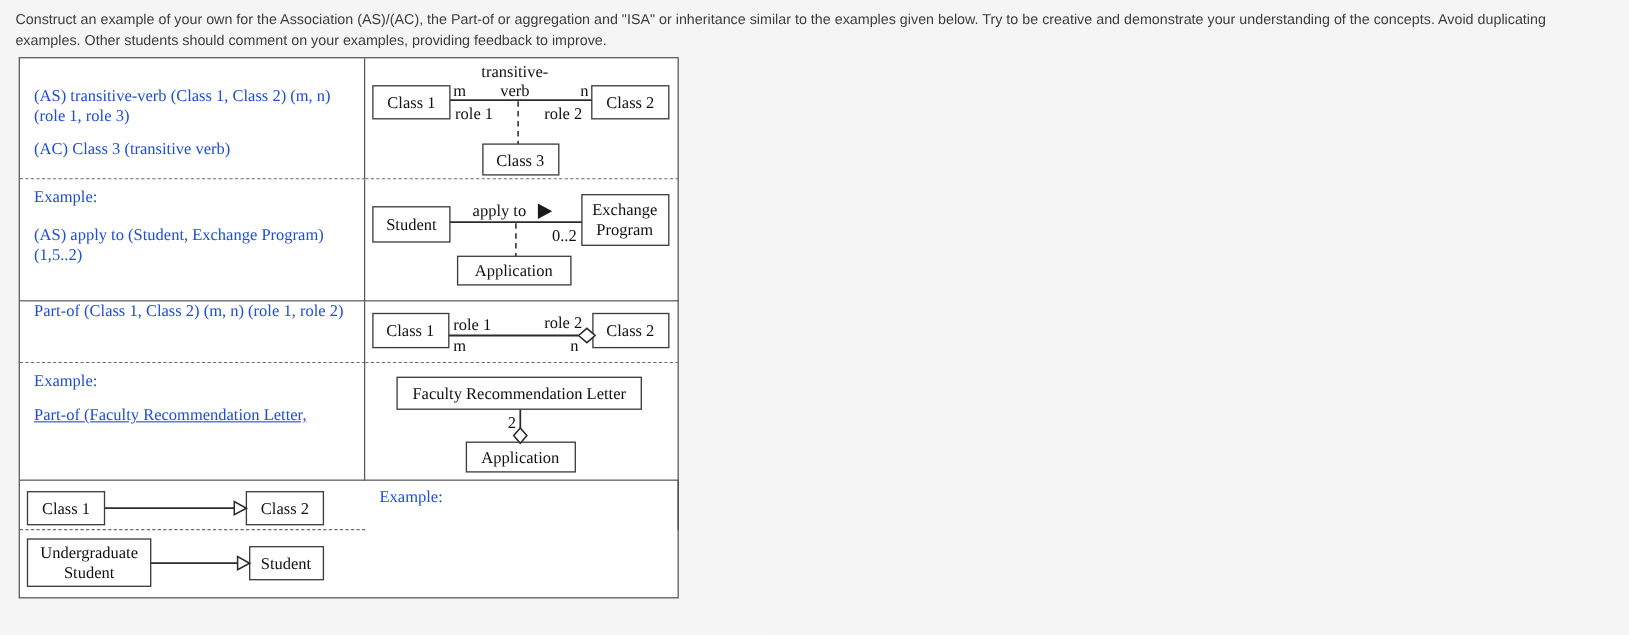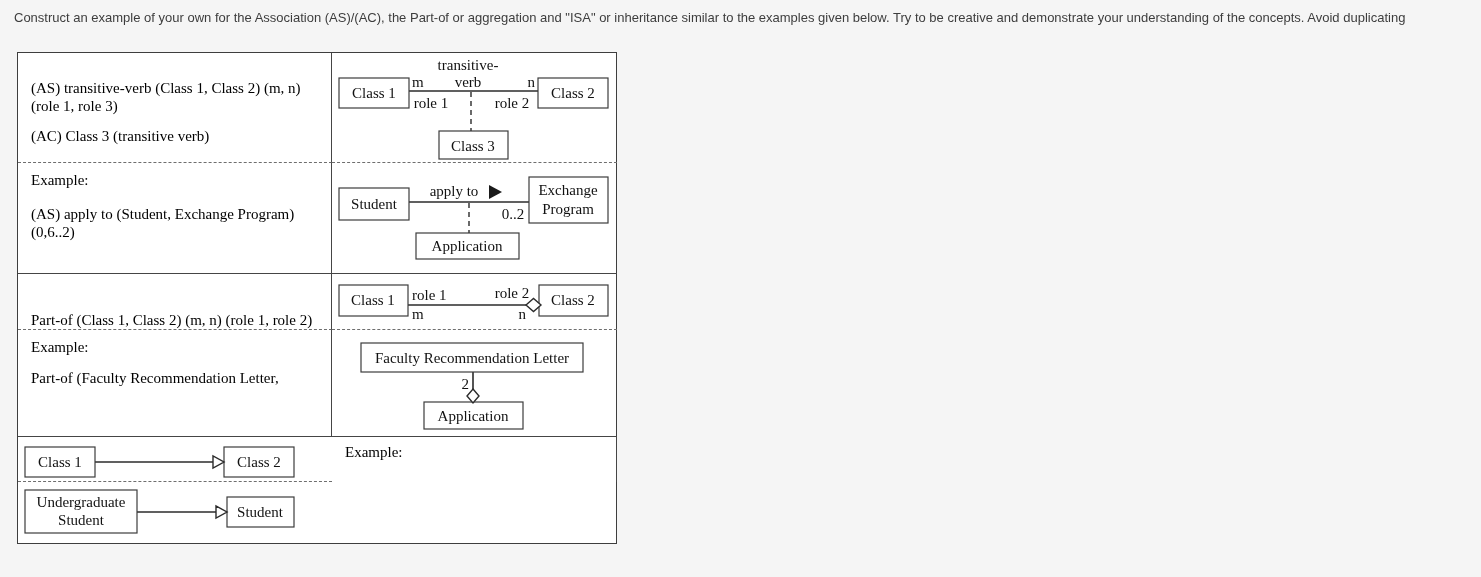--- a/index.html
+++ b/index.html
@@ -24,41 +24,42 @@
     display:grid;
     grid-template-columns:314px 1fr;
     grid-template-rows:110px 111px 56px 107px 45px 61px;
   }
   .cell{box-sizing:border-box;position:relative;}
   .lcell{border-right:1px solid #454545;padding:0 10px 0 13px;}
   .sep-dashed{border-bottom:1px dashed #6e6e6e;}
   .sep-solid{border-bottom:1px solid #454545;}
   .ln{
     font-family:"Liberation Serif",serif;
-    font-size:15px;line-height:18px;color:#000000;
+    font-size:15px;line-height:18px;color:#1d4ed8;
     white-space:nowrap;
   }
   .pt26{padding-top:26px;} .pt8{padding-top:8px;} .pt6{padding-top:6px;}
-  .mt12{margin-top:12px;} .mt16{margin-top:16px;} .mt13{margin-top:13px;} .mt14{margin-top:14px;}
-  .vcenter{display:flex;flex-direction:column;justify-content:flex-end;}
+  .mt12{margin-top:12px;} .mt16{margin-top:16px;} .mt13{margin-top:13px;text-decoration:underline;} .mt14{margin-top:14px;}
+  .vcenter{display:flex;flex-direction:column;justify-content:flex-start;}
   .dcell svg{display:block;}
   .boxr{fill:#ffffff;stroke:#3c3c3c;stroke-width:1.2;}
   .assoc{stroke:#2b2b2b;stroke-width:1.6;fill:none;}
   .dash{stroke:#2b2b2b;stroke-width:1.4;fill:none;stroke-dasharray:5,4;}
   .dtext{font-family:"Liberation Serif",serif;font-size:15px;fill:#111;}
   .open-shape{fill:#ffffff;stroke:#2b2b2b;stroke-width:1.4;}
   .solid-shape{fill:#1a1a1a;stroke:none;}
 </style>
 </head>
 <body>
 
 <div class="page">
 
   <div class="header">
     <div class="hline">Construct an example of your own for the Association (AS)/(AC), the Part-of or aggregation and "ISA" or inheritance similar to the examples given below. Try to be creative and demonstrate your understanding of the concepts. Avoid duplicating</div>
+    <div class="hline">examples. Other students should comment on your examples, providing feedback to improve.</div>
   </div>
 
   <div class="board">
 
     <div class="cell lcell sep-dashed pt26">
       <div class="ln">(AS) transitive-verb (Class 1, Class 2) (m, n)</div>
       <div class="ln">(role 1, role 3)</div>
       <div class="ln mt12">(AC) Class 3 (transitive verb)</div>
     </div>
     <div class="cell dcell sep-dashed">
@@ -76,21 +77,21 @@
         <text class="dtext" x="80" y="34">m</text>
         <text class="dtext" x="203" y="34" text-anchor="end">n</text>
         <text class="dtext" x="99" y="55" text-anchor="middle">role 1</text>
         <text class="dtext" x="180" y="55" text-anchor="middle">role 2</text>
       </svg>
     </div>
 
     <div class="cell lcell sep-solid pt8">
       <div class="ln">Example:</div>
       <div class="ln mt16">(AS) apply to (Student, Exchange Program)</div>
-      <div class="ln">(0,6..2)</div>
+      <div class="ln">(1,5..2)</div>
     </div>
     <div class="cell dcell sep-solid">
       <svg width="285" height="110" viewBox="0 0 285 110">
         <line class="assoc" x1="77" y1="39" x2="197" y2="39"></line>
         <line class="dash" x1="137" y1="40" x2="137" y2="70"></line>
         <rect class="boxr" x="7" y="25" width="70" height="32"></rect>
         <rect class="boxr" x="197" y="14" width="79" height="46"></rect>
         <rect class="boxr" x="84" y="70" width="103" height="26"></rect>
         <text class="dtext" x="42" y="46" text-anchor="middle">Student</text>
         <text class="dtext" x="236" y="32" text-anchor="middle">Exchange</text>

